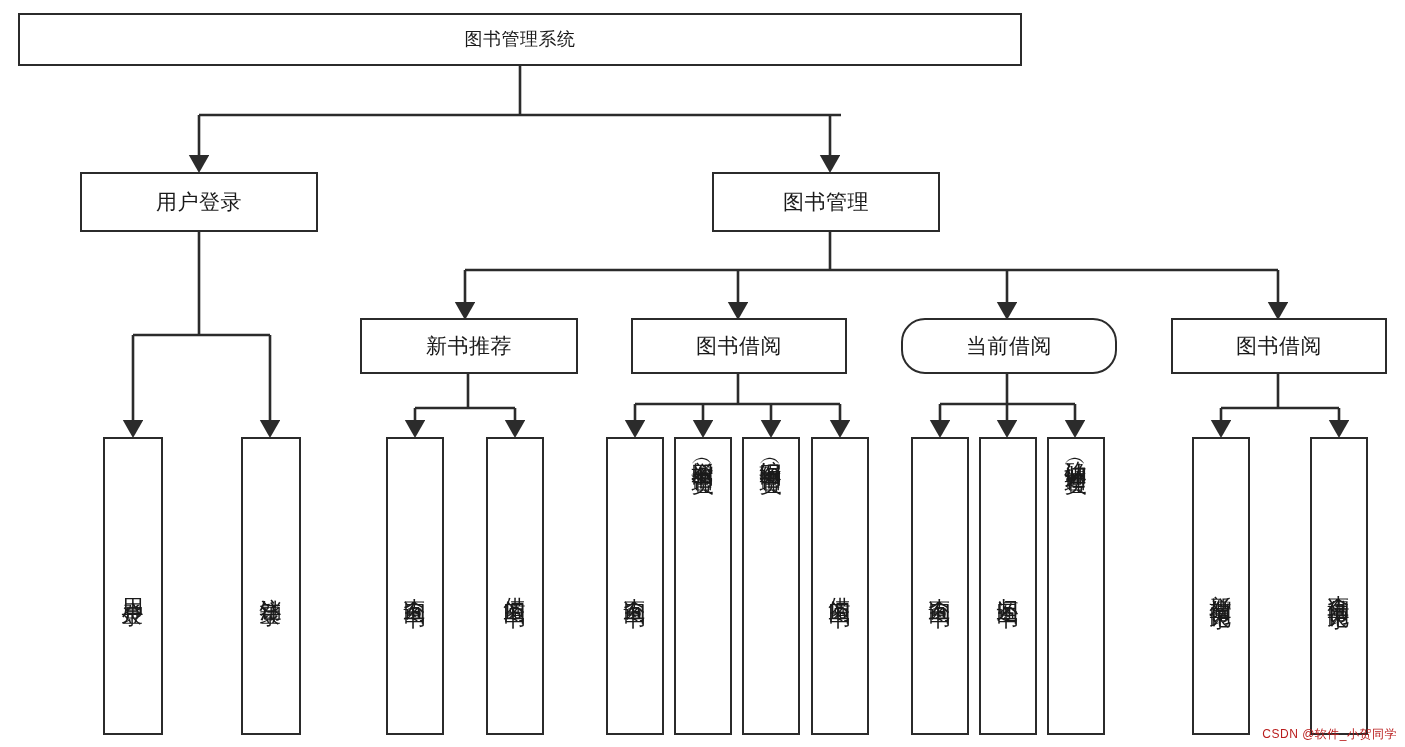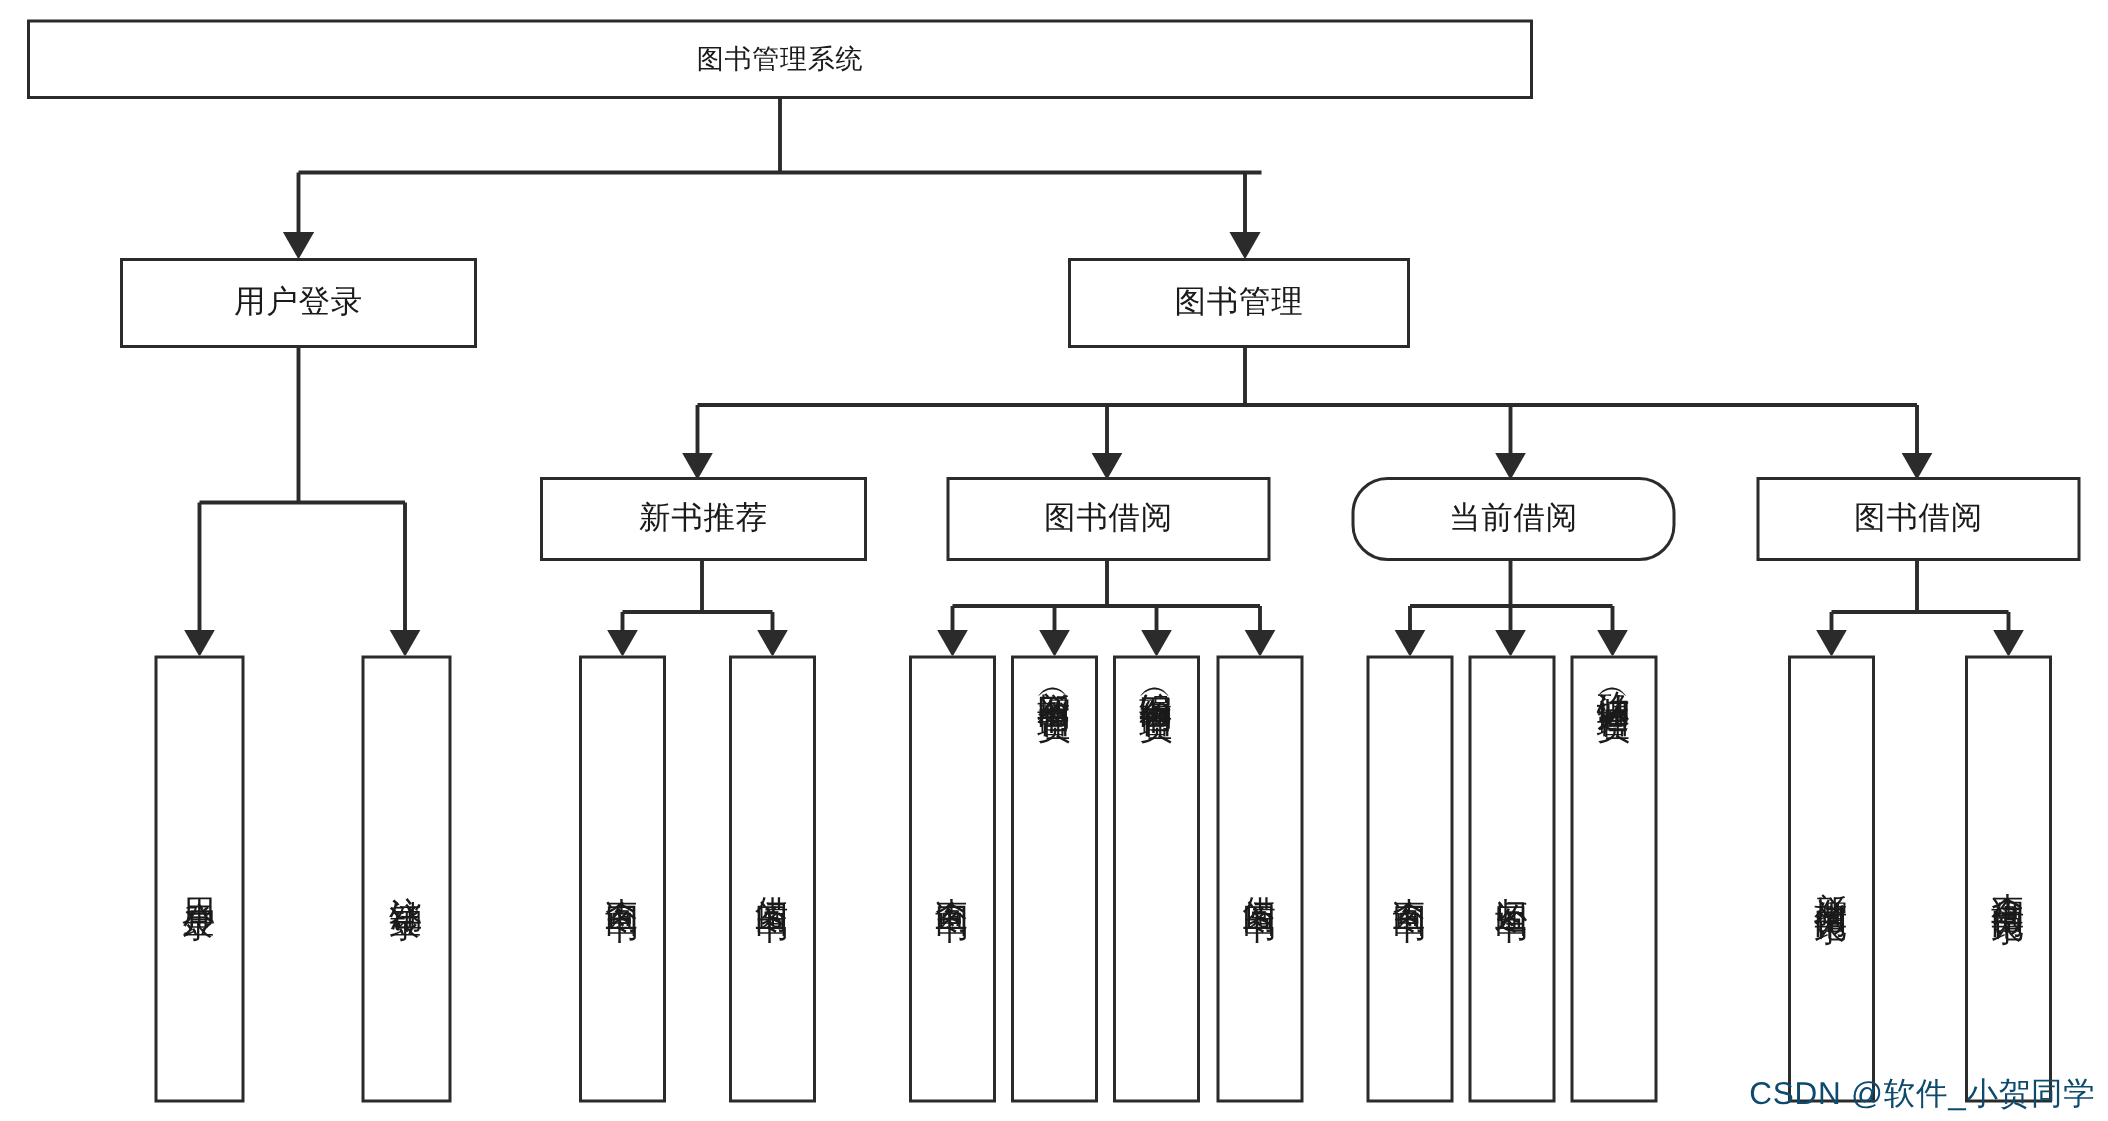--- a/index.html
+++ b/index.html
@@ -67,22 +67,22 @@
     letter-spacing: 2px;
   }
   .node.v.topalign {
     align-items: flex-start;
     padding-top: 4px;
   }
   .watermark {
     position: absolute;
     right: 8px;
     bottom: 4px;
-    font-size: 21px;
-    color: #0c4a6e;
+    font-size: 12px;
+    color: #b91c1c;
     letter-spacing: 0.5px;
     z-index: 3;
     white-space: nowrap;
   }
 </style>
 </head>
 <body>
 
 <div id="canvas">
 

